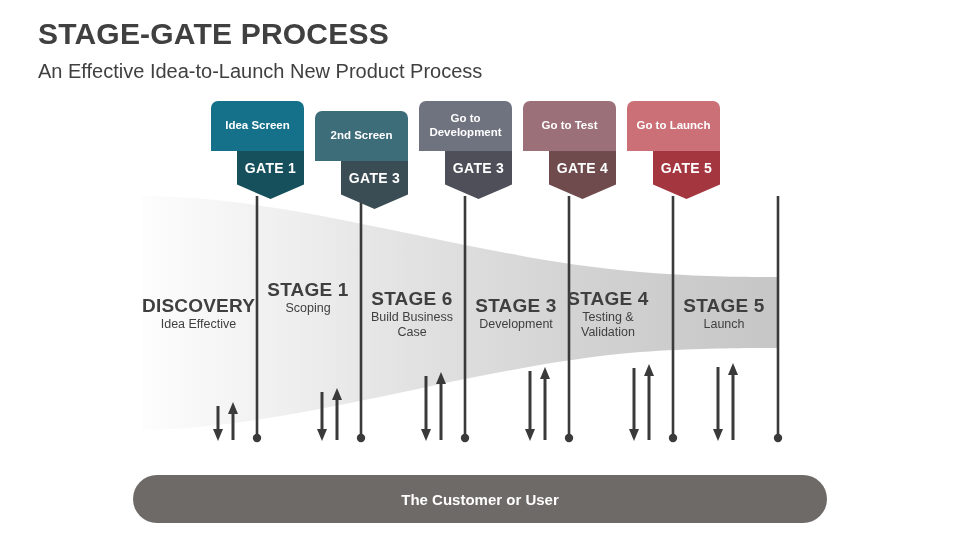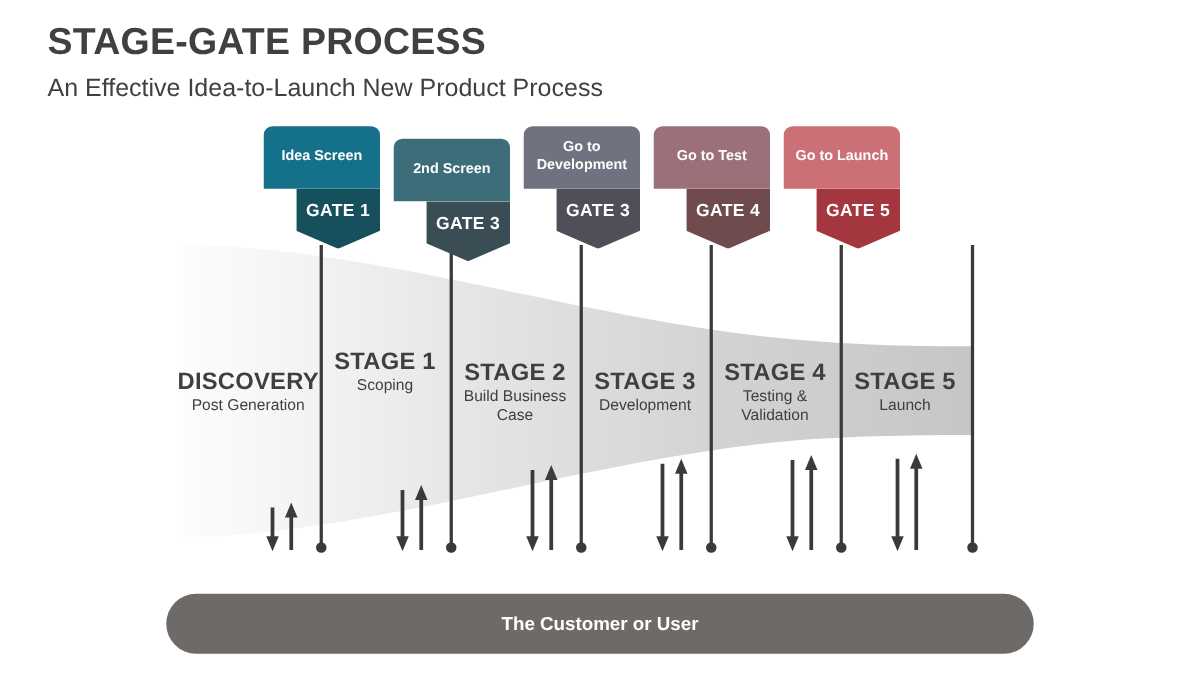--- a/index.html
+++ b/index.html
@@ -263,39 +263,39 @@
     <div class="gate-top" style="background:#cc7077;">Go to Launch</div>
     <div class="gate-bottom-wrap">
       <div class="gate-bottom" style="background:#a43640;"></div>
       <div class="gate-bottom-label">GATE 5</div>
     </div>
   </div>
 
 
   <div class="stage-label" style="left:142px; top:294px; width:113px;">
     <span class="st-name">DISCOVERY</span>
-    <span class="st-desc">Post Generation</span>
+    <span class="st-desc">Idea Effective</span>
   </div>
 
   <div class="stage-label" style="left:259px; top:278px; width:98px;">
     <span class="st-name">STAGE 1</span>
     <span class="st-desc">Scoping</span>
   </div>
 
   <div class="stage-label" style="left:363px; top:287px; width:98px;">
-    <span class="st-name">STAGE 2</span>
+    <span class="st-name">STAGE 6</span>
     <span class="st-desc">Build Business Case</span>
   </div>
 
   <div class="stage-label" style="left:467px; top:294px; width:98px;">
     <span class="st-name">STAGE 3</span>
     <span class="st-desc">Development</span>
   </div>
 
-  <div class="stage-label" style="left:571px; top:287px; width:98px;">
+  <div class="stage-label" style="left:559px; top:287px; width:98px;">
     <span class="st-name">STAGE 4</span>
     <span class="st-desc">Testing &amp; Validation</span>
   </div>
 
   <div class="stage-label" style="left:675px; top:294px; width:98px;">
     <span class="st-name">STAGE 5</span>
     <span class="st-desc">Launch</span>
   </div>
 
   <div id="customer-bar">The Customer or User</div>

